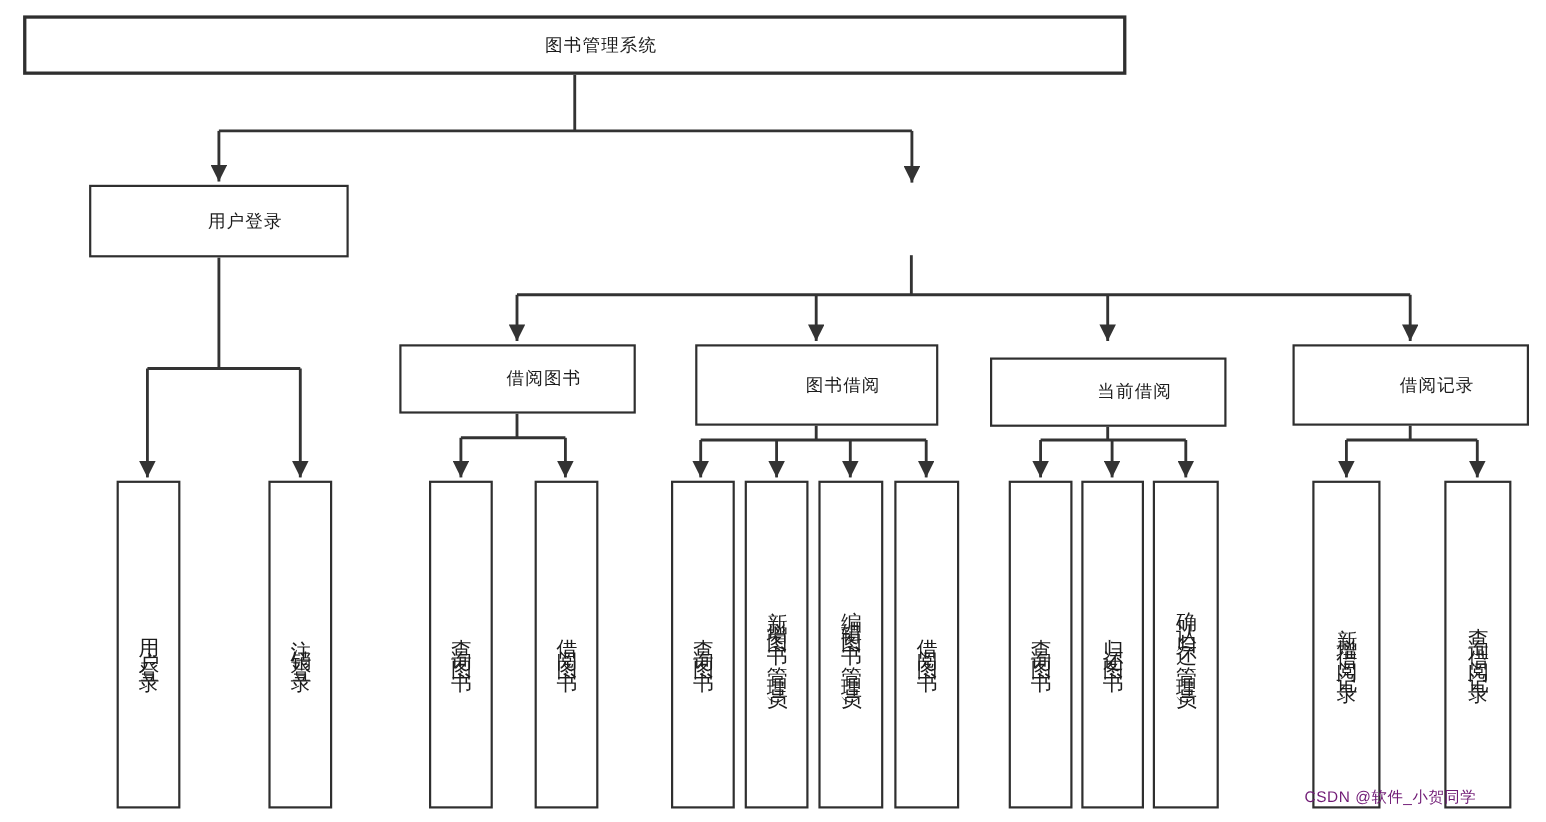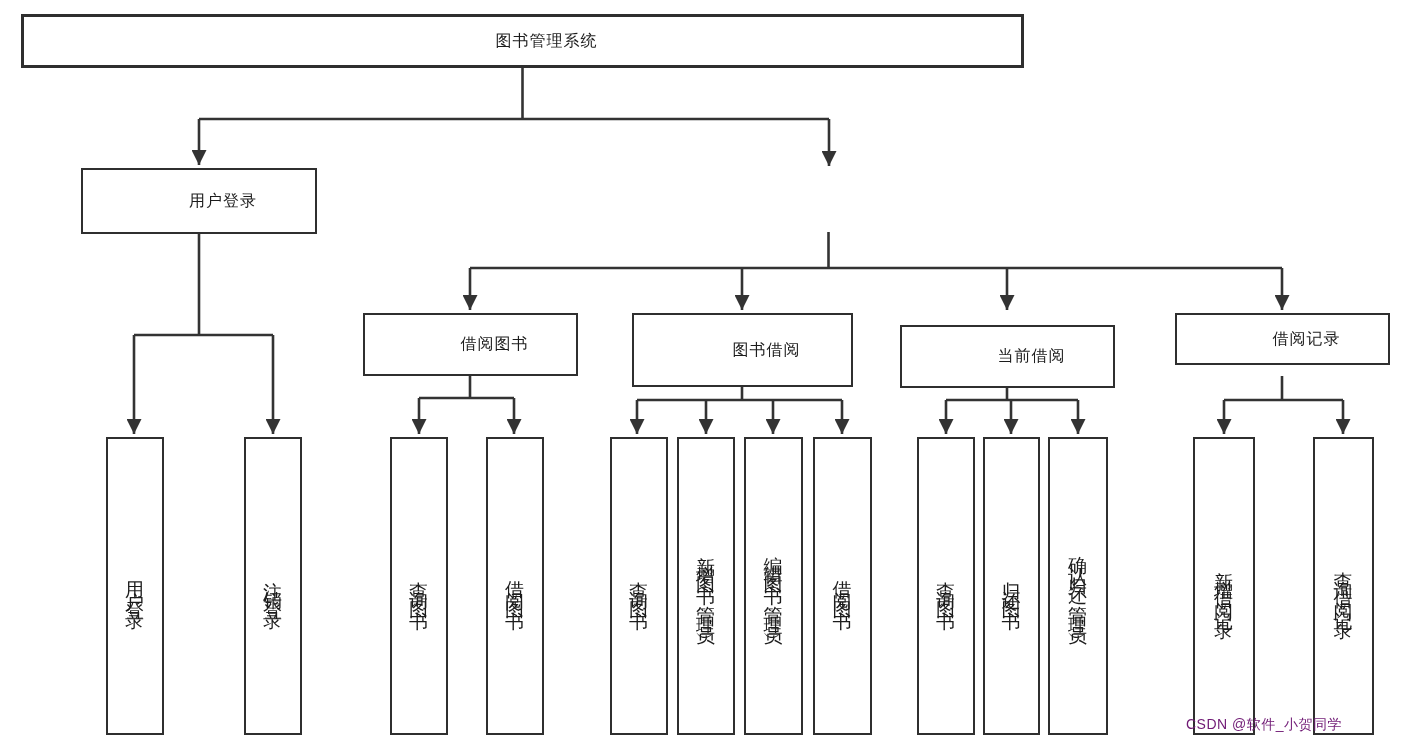--- a/index.html
+++ b/index.html
@@ -127,21 +127,21 @@
     <path class="wire" d="M1343 400 L1343 434" marker-end="url(#arrow)"></path>
   </svg>
 
   <div class="hbox root" style="left:21px; top:14px; width:1003px; height:54px;">图书管理系统</div>
 
   <div class="hbox" style="left:81px; top:168px; width:236px; height:66px;">用户登录</div>
 
   <div class="hbox" style="left:363px; top:313px; width:215px; height:63px;">借阅图书</div>
   <div class="hbox" style="left:632px; top:313px; width:221px; height:74px;">图书借阅</div>
   <div class="hbox" style="left:900px; top:313px; width:215px; height:63px;margin-top:12px;">当前借阅</div>
-  <div class="hbox" style="left:1175px; top:313px; width:215px; height:52px;font-family:Liberation Serif, serif;">借阅记录</div>
+  <div class="hbox" style="left:1175px; top:313px; width:215px; height:74px;font-family:Liberation Serif, serif;">借阅记录</div>
 
   <div class="vbox" style="left:106px; top:437px; width:58px; height:298px;">
     <span>用户登录</span>
   </div>
   <div class="vbox" style="left:244px; top:437px; width:58px; height:298px;">
     <span>注销登录</span>
   </div>
 
   <div class="vbox" style="left:390px; top:437px; width:58px; height:298px;">
     <span>查询图书</span>

